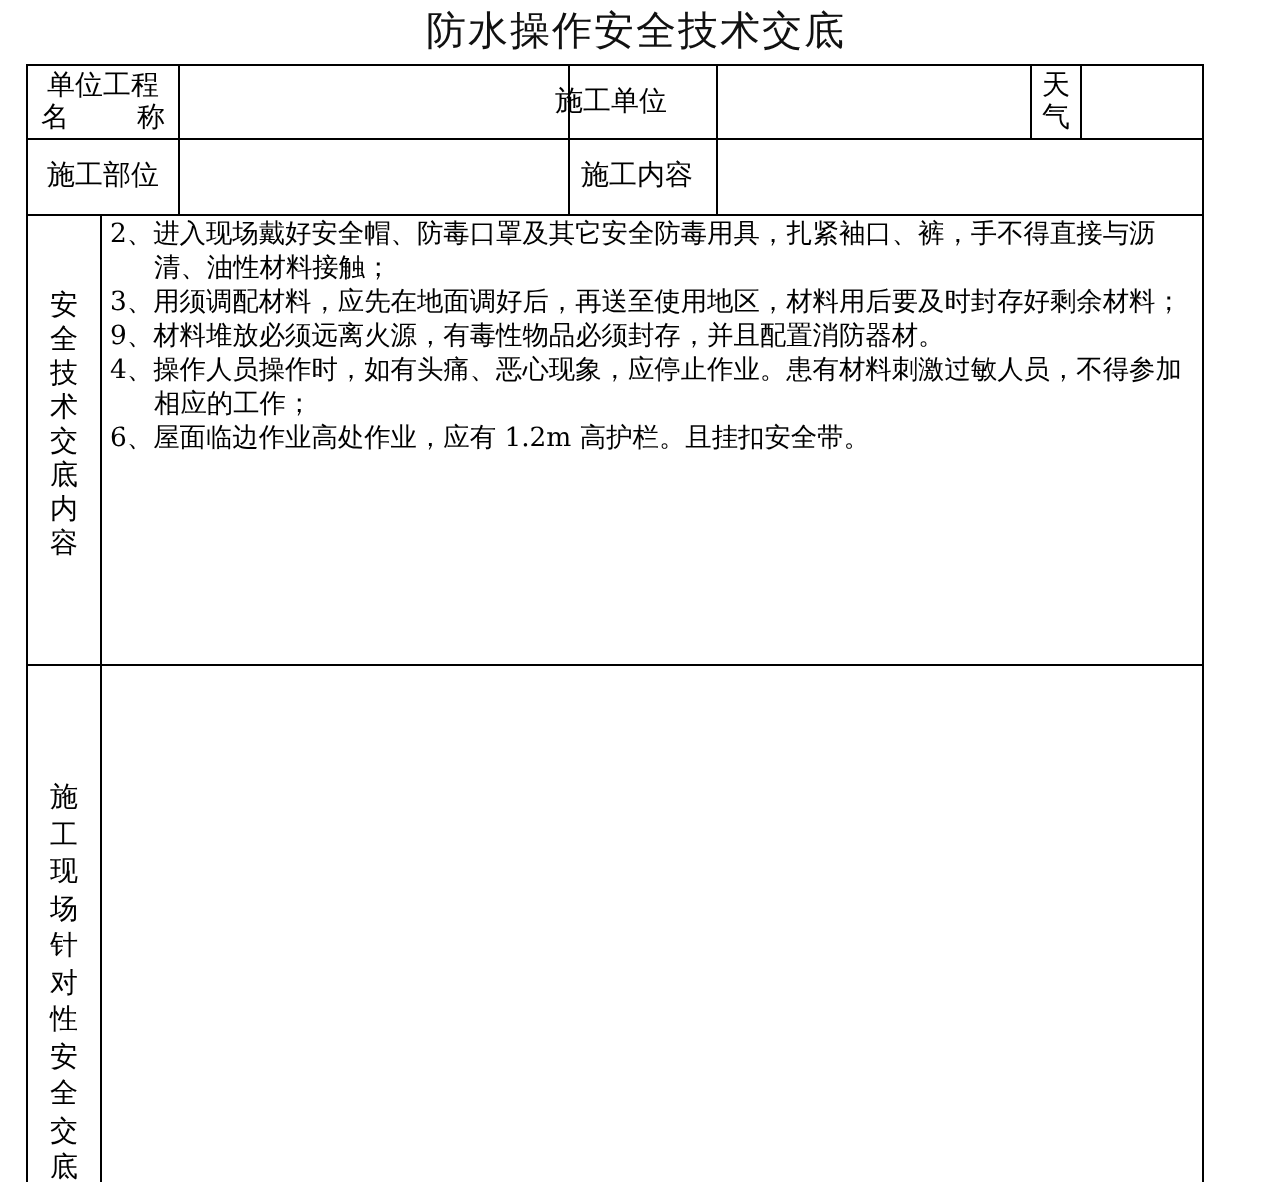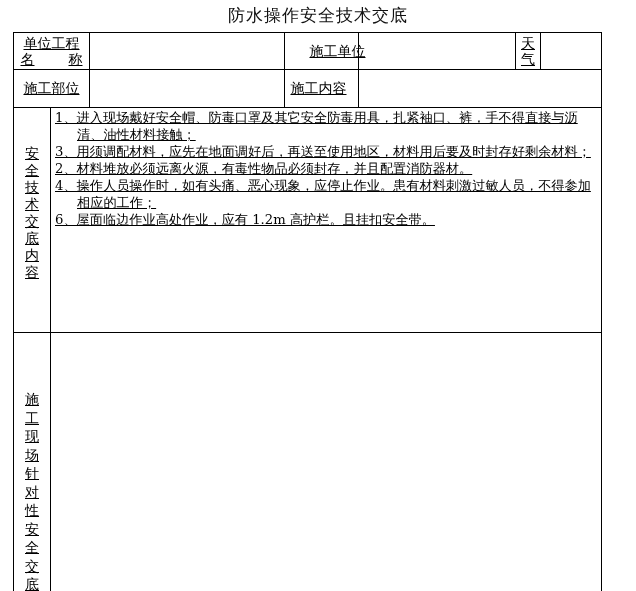--- a/index.html
+++ b/index.html
@@ -1,21 +1,21 @@
 <!DOCTYPE html>
 <html><head>
 <meta charset="utf-8">
 <style>
   html, body { margin: 0; padding: 0; background: #ffffff; }
   body { width: 636px; height: 591px; overflow: hidden; position: relative;
          font-family: "DejaVu Sans", "Liberation Sans", sans-serif; color: #000; }
   .title { position: absolute; left: 0; top: 2px; width: 636px; text-align: center;
-           font-family: "DejaVu Serif", "Liberation Serif", serif; font-size: 17px;
+           font-family: "DejaVu Serif", "Liberation Serif", serif; font-size: 20px;
            letter-spacing: 1px; color: #111; line-height: 26px; }
-  .cell { position: absolute; box-sizing: border-box; text-decoration: underline; }
+  .cell { position: absolute; box-sizing: border-box; }
   .hl { position: absolute; height: 1px; background: #000; }
   .vl { position: absolute; width: 1px; background: #000; }
   .lbl { font-size: 14px; line-height: 17px; }
   .center { display: flex; align-items: center; justify-content: center; text-align: center; }
   .name-lbl { font-size: 14px; line-height: 16px; }
   .name-lbl .l2 { display: flex; justify-content: space-between; width: 62px; }
   .vert { display: flex; flex-direction: column; align-items: center; font-size: 14px; line-height: 17px; }
   .items { font-family: "DejaVu Serif", "Liberation Serif", serif; font-size: 13.2px; line-height: 17px; }
   .item { padding-left: 22px; text-indent: -22px; }
 </style>
@@ -41,21 +41,21 @@
   <div class="vl" style="left:601px; top:32px; height:559px;"></div>
 
   <div class="cell center name-lbl" style="left:14px; top:33px; width:75px; height:36px; flex-direction:column;">
     <div>单位工程</div>
     <div class="l2">
       <span>名</span>
       <span>称</span>
     </div>
   </div>
   <div class="cell lbl" style="left:90px; top:33px; width:194px; height:36px;"></div>
-  <div class="cell center lbl" style="left:301px; top:33px; width:73px; height:36px;">施工单位</div>
+  <div class="cell center lbl" style="left:269px; top:33px; width:73px; height:36px;">施工单位</div>
   <div class="cell lbl" style="left:359px; top:33px; width:156px; height:36px;"></div>
   <div class="cell center name-lbl" style="left:516px; top:33px; width:24px; height:36px; flex-direction:column;">
     <div>天</div>
     <div>气</div>
   </div>
   <div class="cell lbl" style="left:541px; top:33px; width:60px; height:36px;"></div>
 
   <div class="cell center lbl" style="left:14px; top:70px; width:75px; height:37px;">施工部位</div>
   <div class="cell lbl" style="left:90px; top:70px; width:194px; height:37px;"></div>
   <div class="cell center lbl" style="left:282px; top:70px; width:73px; height:37px;">施工内容</div>
@@ -65,23 +65,23 @@
     <span>安</span>
     <span>全</span>
     <span>技</span>
     <span>术</span>
     <span>交</span>
     <span>底</span>
     <span>内</span>
     <span>容</span>
   </div>
   <div class="cell items" style="left:55px; top:109px; width:545px; height:222px;">
-    <div class="item">1、进入现场戴好安全帽、防毒口罩及其它安全防毒用具，扎紧袖口、裤，手不得直接与沥清、油性材料接触；</div>
+    <div class="item">2、进入现场戴好安全帽、防毒口罩及其它安全防毒用具，扎紧袖口、裤，手不得直接与沥清、油性材料接触；</div>
     <div class="item">3、用须调配材料，应先在地面调好后，再送至使用地区，材料用后要及时封存好剩余材料；</div>
-    <div class="item">2、材料堆放必须远离火源，有毒性物品必须封存，并且配置消防器材。</div>
+    <div class="item">9、材料堆放必须远离火源，有毒性物品必须封存，并且配置消防器材。</div>
     <div class="item">4、操作人员操作时，如有头痛、恶心现象，应停止作业。患有材料刺激过敏人员，不得参加相应的工作；</div>
     <div class="item">6、屋面临边作业高处作业，应有 1.2m 高护栏。且挂扣安全带。</div>
   </div>
 
   <div class="cell vert" style="left:14px; top:390px; width:36px; line-height:18.5px;">
     <span>施</span>
     <span>工</span>
     <span>现</span>
     <span>场</span>
     <span>针</span>

